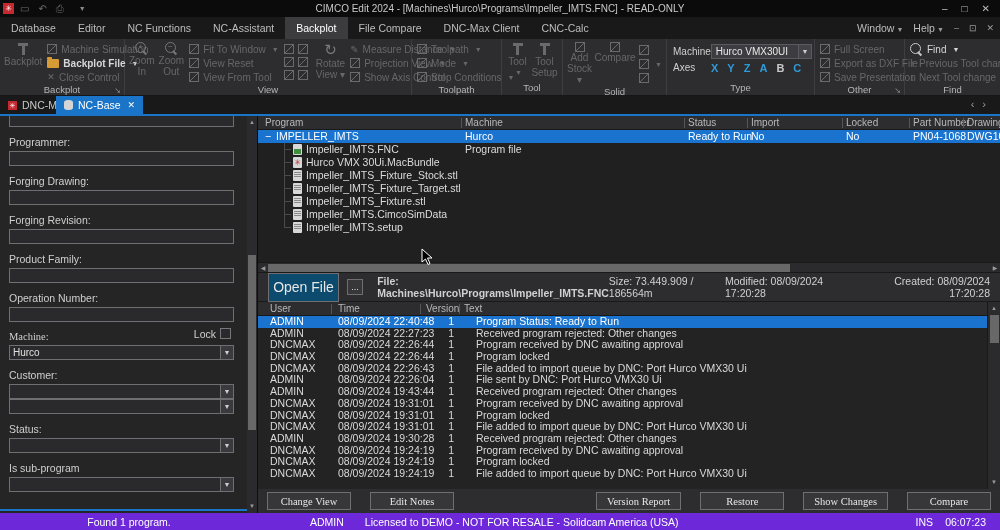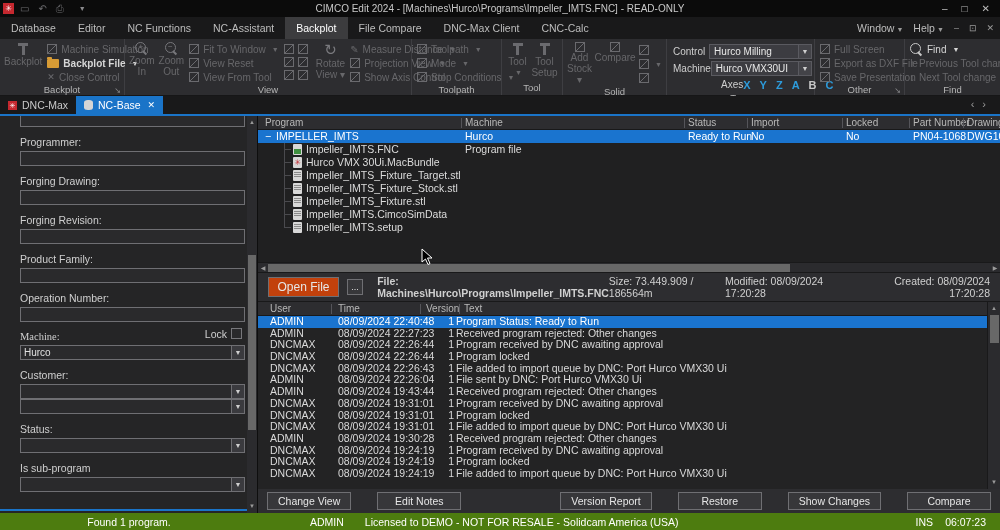--- a/index.html
+++ b/index.html
@@ -56,42 +56,42 @@
   .xic { color:#6a6a6e; font-size:9px; }
   .toolic { position:relative; width:12px; height:14px; display:inline-block; }
   .toolic::before { content:""; position:absolute; top:1px; left:1px; right:1px; height:3px; background:#6a6a6e; }
   .toolic::after { content:""; position:absolute; top:4px; left:4.5px; width:3px; height:9px; background:#6a6a6e; }
   .rsel-row { display:flex; align-items:center; height:16px; margin:1px 0; font-size:10px; }
   .rsel-label { width:42px; text-align:left; padding-left:4px; color:#cfcfcf; }
   .rsel { width:108px; height:15px; background:#3c3c41; border:1px solid #5a5a60; display:flex;
     align-items:center; font-size:10px; padding-left:4px; color:#e8e8e8; }
   .rsel .arr { margin-left:auto; width:13px; align-self:stretch; border-left:1px solid #5a5a60;
     display:flex; align-items:center; justify-content:center; font-size:7px; color:#cfcfcf; background:#434348; }
-  .axes-row { display:flex; align-items:center; height:15px; font-size:11px; font-weight:bold;margin-left:48px; }
+  .axes-row { display:flex; align-items:center; height:15px; font-size:11px; font-weight:bold; }
   .axes-row .axlbl { width:42px; padding-left:4px; font-size:10px; font-weight:normal; color:#cfcfcf; }
   .ax { margin-right:9px; color:#2d9bdb; }
   .ax.white { color:#c8c8c8; }
 
   
   .doctabs { position:absolute; top:96px; left:0; right:0; height:20px; background:#19191a; }
   .doctab { position:absolute; top:0; height:18px; display:flex; align-items:center; gap:5px;
     padding:0 8px; font-size:10.5px; }
   .doctab.dnc { left:0; color:#c8c8c8; }
-  .doctab.ncb { left:76px; background:#1a74c8; color:#fff; }
+  .doctab.ncb { left:56px; background:#1a74c8; color:#fff; }
   .tabline { position:absolute; left:0; right:0; bottom:0; height:2px; background:#1a74c8; }
   .dncic { width:9px; height:9px; background:#c5282f; color:#fff; font-size:7px; line-height:9px; text-align:center; }
   .dbic { width:9px; height:10px; background:#d5d5d5; border-radius:4px/2.5px;
     background-image:linear-gradient(#d5d5d5 20%, #8f9aa6 22%, #d5d5d5 24%, #d5d5d5 55%, #8f9aa6 57%, #d5d5d5 59%); }
   .tabclose { font-size:9px; color:#fff; margin-left:2px; }
   .tabarrows { position:absolute; right:6px; top:2px; font-size:11px; color:#9a9a9a; letter-spacing:8px; }
 
   
   .leftpanel { position:absolute; top:116px; left:0; width:258px; bottom:17px; background:#252526;
     border-right:1px solid #0e0e0e; overflow:hidden; }
-  .form { position:absolute; left:0; top:0; right:12px;margin-left:11px; }
+  .form { position:absolute; left:0; top:0; right:23px; }
   .flabel { font-size:10.5px; color:#cfcfcf; margin:9px 0 3px 9px; }
   .finput { display:block; width:225px; height:15px; margin-left:9px; background:#2a2a2c;
     border:1px solid #6f6f73; color:#e0e0e0; font-size:10px; padding:0 3px;
     font-family:"Liberation Sans",sans-serif; }
   .finput.partial { margin-top:-4px; }
   .fselect { width:225px; height:15px; margin-left:9px; background:#2a2a2c; border:1px solid #6f6f73;
     display:flex; align-items:center; font-size:10px; color:#e0e0e0; padding-left:3px; }
   .fselect .arr { margin-left:auto; width:13px; align-self:stretch; background:#3a3a3e;
     border-left:1px solid #6f6f73; display:flex; align-items:center; justify-content:center;
     font-size:7px; color:#cfcfcf; }
@@ -132,50 +132,50 @@
   .colprog { left:7px; }
   .expander { left:7px; } .progname { left:18px; }
 
   .hscroll { position:relative; height:10px; background:#2b2b2e; border-top:1px solid #19191a; }
   .hscroll .sarr { position:absolute; top:0; width:10px; height:10px; color:#9a9a9a; font-size:6px;
     text-align:center; line-height:10px; }
   .hscroll .thumb { position:absolute; top:1px; height:8px; background:#686868; left:10px; width:522px; }
 
   .infobar { height:30px; background:#2d2d30; display:flex; align-items:center; font-size:10.5px;
     color:#d0d0d0; border-top:1px solid #19191a; border-bottom:1px solid #19191a; padding:0 10px; }
-  .openfile { width:80px; height:20px; background:#c2410c; border:1px solid #6f6f73; color:#e6e6e6;
-    display:flex; align-items:center; justify-content:center; font-size:12px; }
+  .openfile { width:80px; height:29px; background:#0c4a6e; border:1px solid #6f6f73; color:#e6e6e6;
+    display:flex; align-items:center; justify-content:center; font-size:14px; }
   .morebtn { width:18px; height:16px; background:#37373a; border:1px solid #6f6f73; color:#e6e6e6;
     display:flex; align-items:center; justify-content:center; font-size:9px; margin-left:8px; }
   .fi-file { margin-left:14px;font-weight:bold; }
   .fi-size { margin-left:auto; } .fi-mod { margin-left:0; } .fi-cre { margin-left:16px;text-align:right; }
 
   .log { position:relative; flex:1; background:#232324; font-size:10.5px; overflow:hidden; }
   .lhead { position:relative; height:14px; background:#2d2d30; color:#b8b8b8; font-size:10px; border-bottom:1px solid #19191a; }
   .lhead span { position:absolute; top:1px; }
   .lh-user { left:12px; } .lh-time { left:80px; } .lh-ver { left:168px; } .lh-text { left:206px; }
   .lhead .div { position:absolute; top:2px; width:1px; height:10px; background:#55555a; }
   .lrows { position:absolute; top:14px; left:0; right:13px; }
   .lrow { position:relative; height:11.7px; line-height:11.7px; color:#d9d9d9; white-space:nowrap; }
   .lrow.selected { background:#1a74cf; color:#fff; }
   .lc { position:absolute; top:0; }
   .lc-user { left:12px; } .lc-time { left:80px; } .lc-ver { left:166px; width:30px; text-align:right; }
-  .lc-text { left:198px; }
+  .lc-text { left:218px; }
   .logscroll { position:absolute; right:0; top:0; bottom:0; width:13px; background:#2b2b2e; border-left:1px solid #19191a; }
   .logscroll .sarr { position:absolute; left:0; width:12px; height:11px; color:#9a9a9a; font-size:6px;
     text-align:center; line-height:11px; }
   .logscroll .thumb { position:absolute; left:2px; width:9px; top:13px; height:28px; background:#686868; }
 
-  .actions { height:24px; background:#2d2d30; display:flex; align-items:center; padding:0 9px; gap:26px; }
+  .actions { height:24px; background:#2d2d30; display:flex; align-items:center; padding:0 9px; gap:19px;font-family:Liberation Serif, serif; }
   .abtn { height:18px; min-width:84px; background:#37373a; border:1px solid #6f6f73; color:#e6e6e6;
     font-size:10.5px; display:flex; align-items:center; justify-content:center; padding:0 10px; }
   .aspacer { flex:1; }
 
   
-  .statusbar { position:absolute; left:0; right:0; bottom:0; height:17px; background:#4d7c0f; color:#fff;
+  .statusbar { position:absolute; left:0; right:0; bottom:0; height:17px; background:#6d28d9; color:#fff;
     font-size:10.5px; display:flex; align-items:center; }
   .sb-found { width:258px; text-align:center; }
   .sb-user { margin-left:52px; } .sb-lic { margin-left:21px; }
   .sb-ins { margin-left:auto; } .sb-time { margin:0 14px 0 12px; }
 
   .cursor { position:absolute; left:421px; top:248px; z-index:50; pointer-events:none; }
 </style>
 </head>
 <body>
 
@@ -367,27 +367,20 @@
               <span class="boxic"></span>
             </div>
         </div>
       </div>
       <div class="rfoot"><span>Solid</span></div>
     </div>
 
     <div class="rgroup" style="width:148px">
       <div class="rbody" style="display:block; padding-top:3px;">
         <div class="rsel-row">
-          <span class="rsel-label">Control</span>
-          <span class="rsel">
-            <span>Hurco Milling</span>
-            <span class="arr">▼</span>
-          </span>
-        </div>
-        <div class="rsel-row">
           <span class="rsel-label">Machine</span>
           <span class="rsel">
             <span>Hurco VMX30UI</span>
             <span class="arr">▼</span>
           </span>
         </div>
         <div class="axes-row">
           <span class="axlbl">Axes</span>
           <span class="ax">X</span>
           <span class="ax">Y</span>
@@ -546,27 +539,27 @@
           </div>
 
           <div class="frow">
             <span class="ficon ficon-macbundle"></span>
             <span class="fname">Hurco VMX 30Ui.MacBundle</span>
             <span class="fmachine"></span>
           </div>
 
           <div class="frow">
             <span class="ficon ficon-file"></span>
-            <span class="fname">Impeller_IMTS_Fixture_Target.stl</span>
+            <span class="fname">Impeller_IMTS_Fixture_Stock.stl</span>
             <span class="fmachine"></span>
           </div>
 
           <div class="frow">
             <span class="ficon ficon-file"></span>
-            <span class="fname">Impeller_IMTS_Fixture_Stock.stl</span>
+            <span class="fname">Impeller_IMTS_Fixture_Target.stl</span>
             <span class="fmachine"></span>
           </div>
 
           <div class="frow">
             <span class="ficon ficon-file"></span>
             <span class="fname">Impeller_IMTS_Fixture.stl</span>
             <span class="fmachine"></span>
           </div>
 
           <div class="frow">

